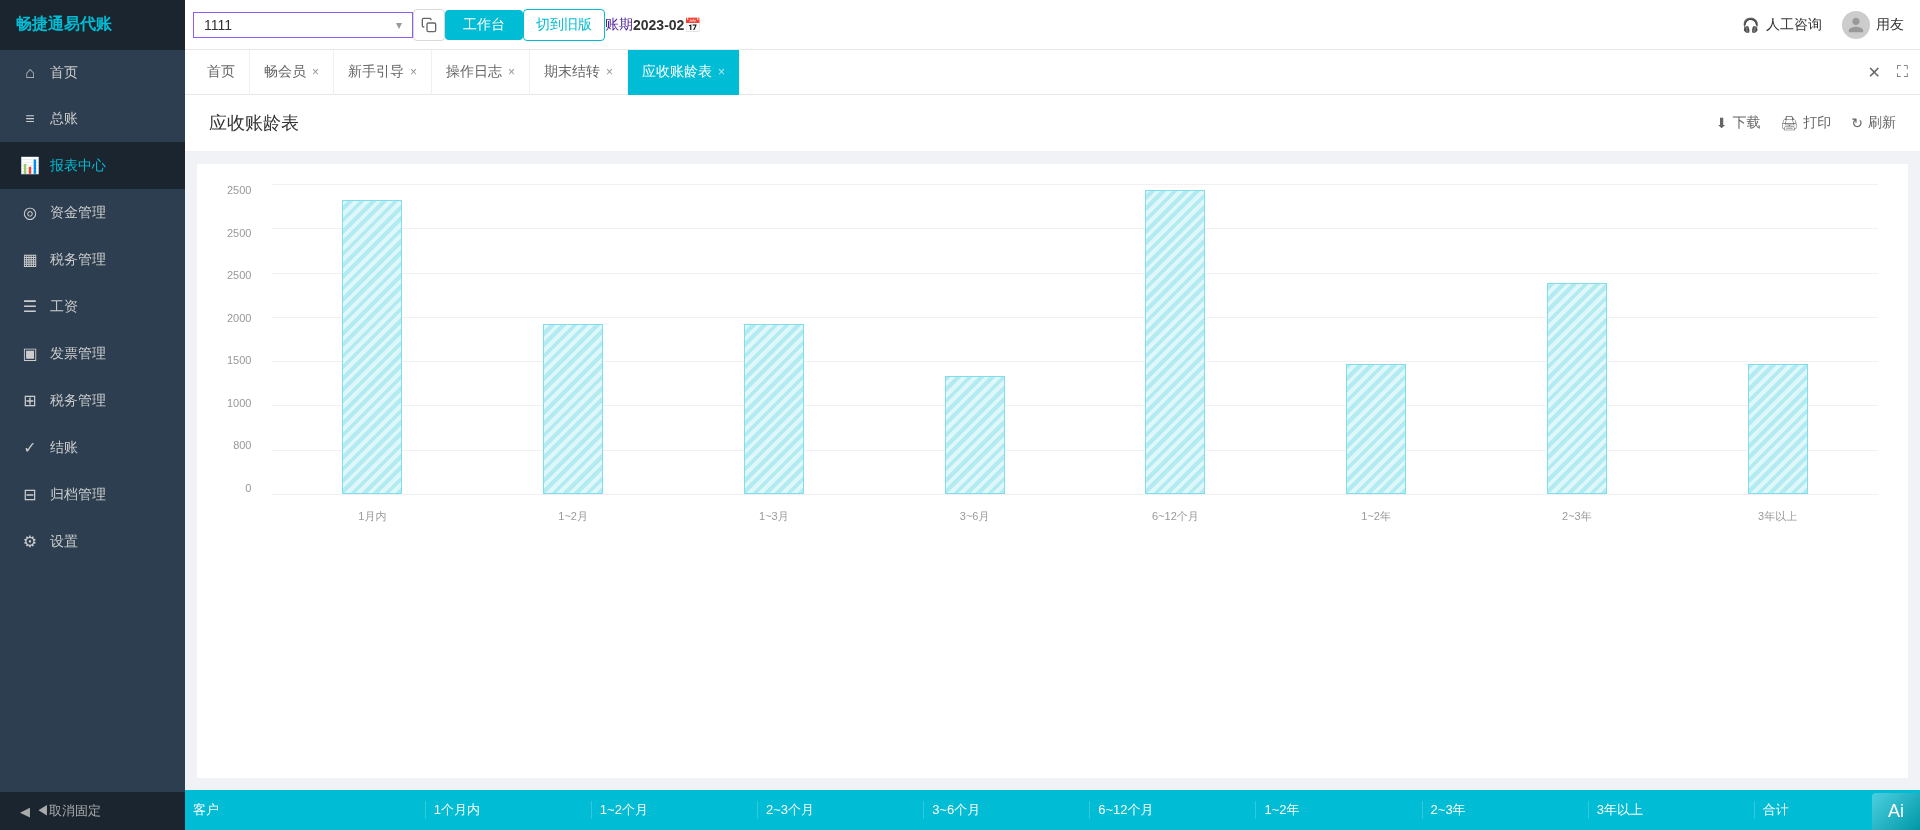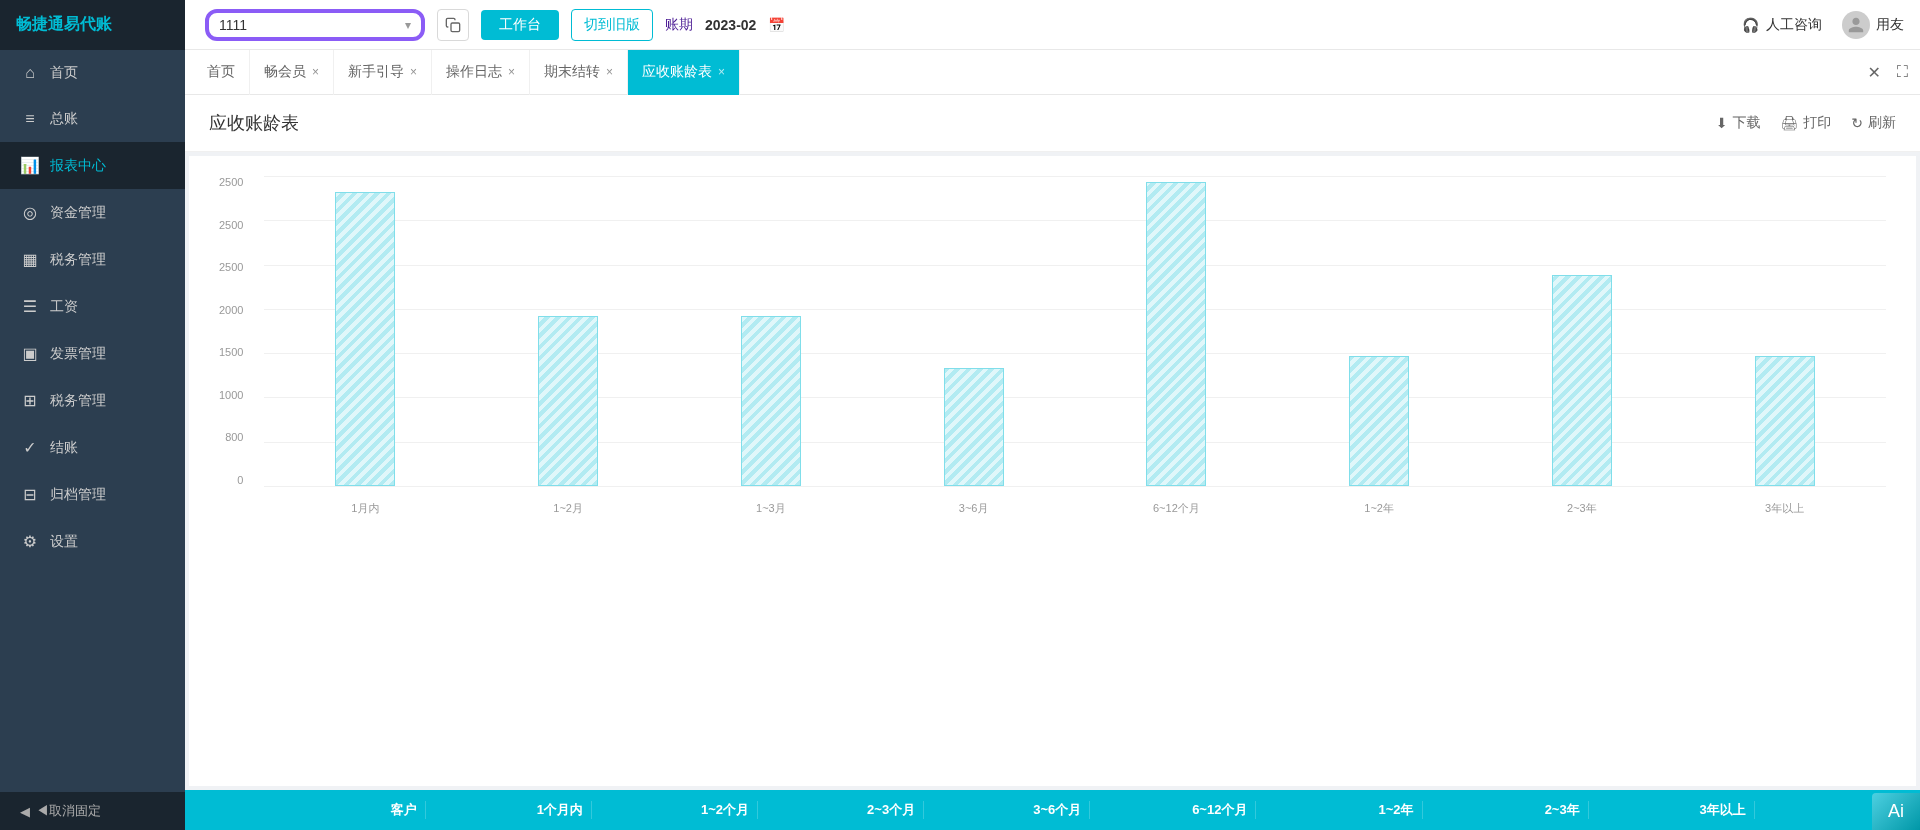--- a/index.html
+++ b/index.html
@@ -2,25 +2,25 @@
 <html><head>
   <meta charset="utf-8">
   <style>
     * { box-sizing: border-box; margin: 0; padding: 0; }
     body { font-family: 'Microsoft YaHei', Arial, sans-serif; background: #f0f2f5; display: flex; flex-direction: column; height: 830px; overflow: hidden; font-size: 14px; }
 
     
     .top-header {
       display: flex; align-items: center; height: 50px;
       background: #fff; border-bottom: 1px solid #e8e8e8;
-      padding: 0 16px; gap: 12px; flex-shrink: 0;
+      padding: 0 16px; flex-shrink: 0;
     }
     .company-select {
       display: flex; align-items: center; gap: 6px;
-      border: 4px solid #8b5cf6; border-radius: 12px;
+      border: 1px solid #8b5cf6; border-radius: 0;
       padding: 4px 10px; cursor: pointer; min-width: 220px;
       background: #fff;
     }
     .company-name { font-size: 14px; color: #333; flex: 1; }
     .chevron-icon { color: #999; font-size: 12px; }
     .copy-icon-btn {
       width: 32px; height: 32px; border: 1px solid #d9d9d9; border-radius: 4px;
       display: flex; align-items: center; justify-content: center; cursor: pointer;
       background: #fff; color: #666;
     }
@@ -103,21 +103,21 @@
     }
     .page-title { font-size: 18px; color: #333; font-weight: 500; }
     .page-actions { display: flex; align-items: center; gap: 20px; }
     .action-btn {
       display: flex; align-items: center; gap: 5px;
       color: #666; cursor: pointer; font-size: 14px;
     }
 
     
     .chart-container {
-      background: #fff; margin: 4px; padding: 20px 30px 27px;
+      background: #fff; margin: 12px; padding: 20px 30px 27px;
       flex: 1; position: relative; min-height: 400px;
     }
 
     
     .bar-chart {
       width: 100%; height: 340px; position: relative;
       display: flex; align-items: flex-end; padding-left: 45px; padding-bottom: 30px;
     }
     .chart-y-axis {
       position: absolute; left: 0; top: 0; bottom: 30px;
@@ -159,23 +159,22 @@
       padding-top: 4px;
     }
 
     
     .table-header {
       display: flex; background: #00bcd4; color: #fff;
       font-size: 13px; height: 40px; align-items: center;
       flex-shrink: 0;
     }
     .th-cell {
-      flex: 1; text-align: right; padding: 0 8px;
+      flex: 1; text-align: left; padding: 0 8px;
       border-right: 1px solid rgba(255,255,255,0.2);
-      font-weight: bold;
     }
     .th-cell:first-child { flex: 1.5; }
     .th-cell:last-child { border-right: none; }
 
     
     .ai-badge {
       position: fixed; right: 0; bottom: 0;
       background: linear-gradient(135deg, #4dd0e1, #0097a7);
       color: #fff; font-size: 18px; font-weight: normal;
       padding: 8px 16px; border-radius: 4px 0 0 0;

